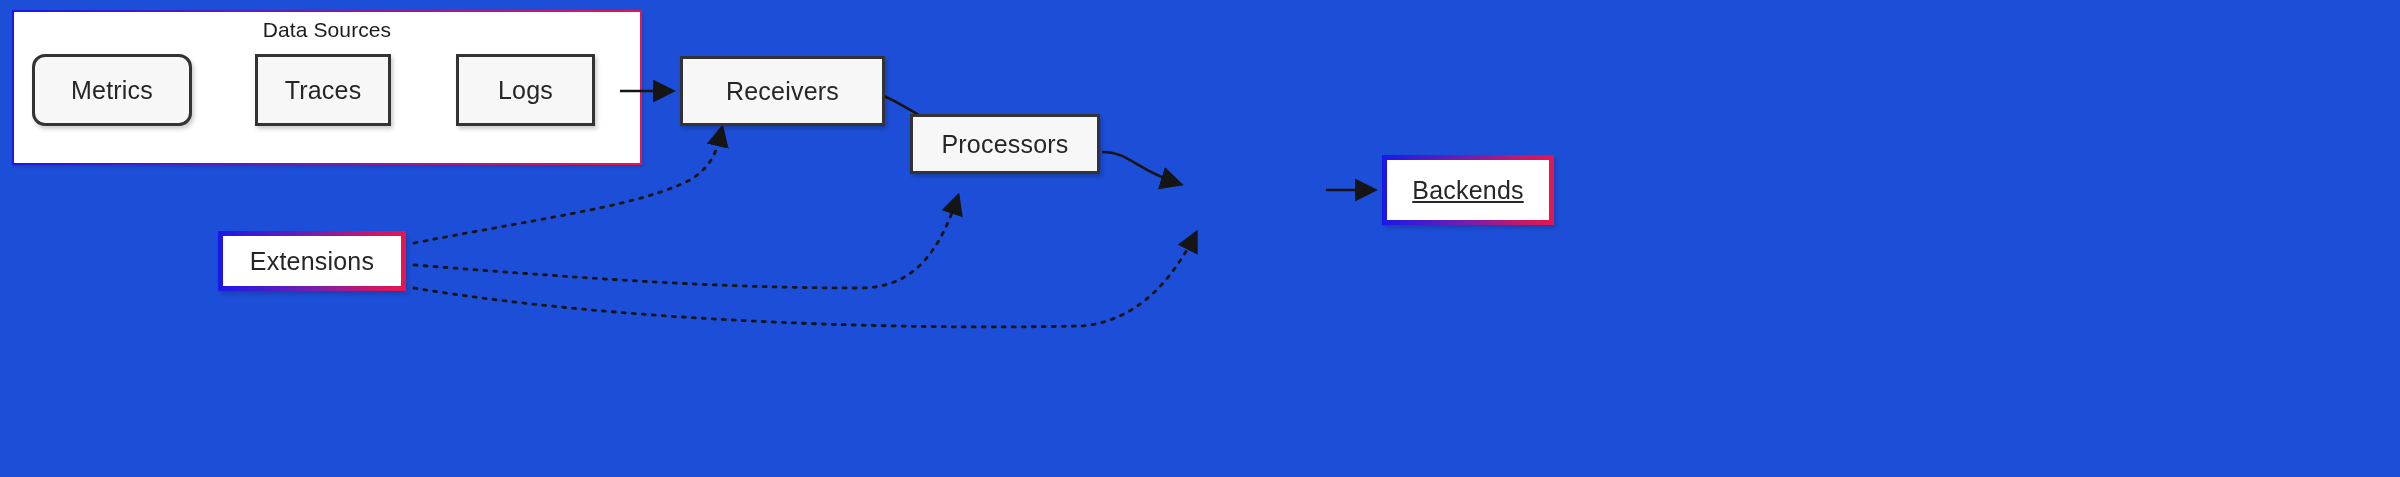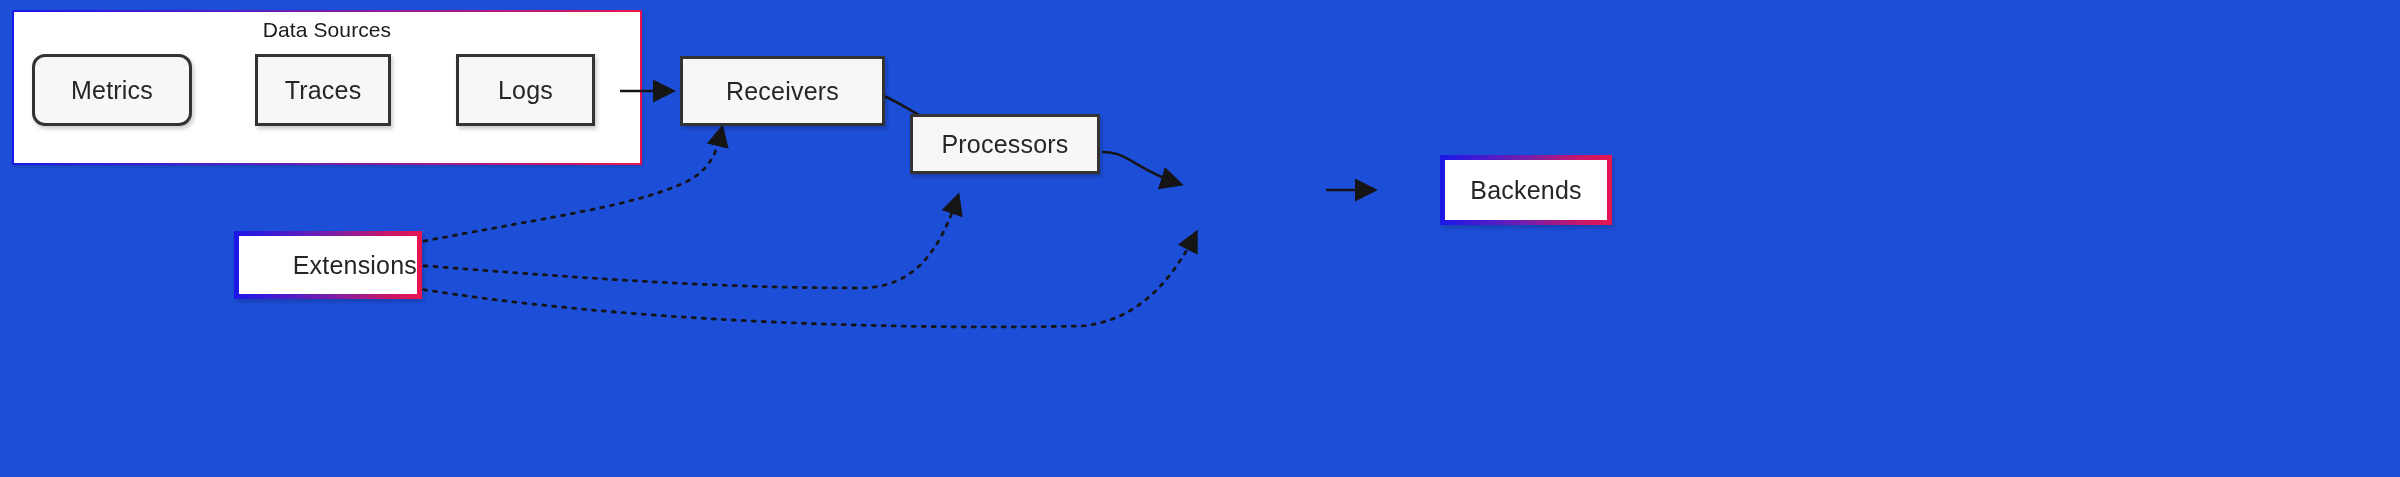--- a/index.html
+++ b/index.html
@@ -133,21 +133,21 @@
 
   <div class="node" id="node-receivers" style="left: 680px; top: 56px; width: 205px; height: 70px;">
     <span>Receivers</span>
   </div>
 
   <div class="node" id="node-processors" style="left: 910px; top: 114px; width: 190px; height: 60px;">
     <span>Processors</span>
   </div>
 
 
-  <div class="node-grad" id="node-backends" style="left: 1440px; top: 155px; width: 172px; height: 70px;">
+  <div class="node-grad" id="node-backends" style="left: 1382px; top: 155px; width: 172px; height: 70px; text-decoration: underline;">
     <span>Backends</span>
   </div>
 
-  <div class="node-grad" id="node-extensions" style="left: 234px; top: 231px; width: 188px; height: 68px; justify-content: flex-end;">
+  <div class="node-grad" id="node-extensions" style="left: 218px; top: 231px; width: 188px; height: 60px;">
     <span>Extensions</span>
   </div>
 
 </div>
 
 </body></html>

